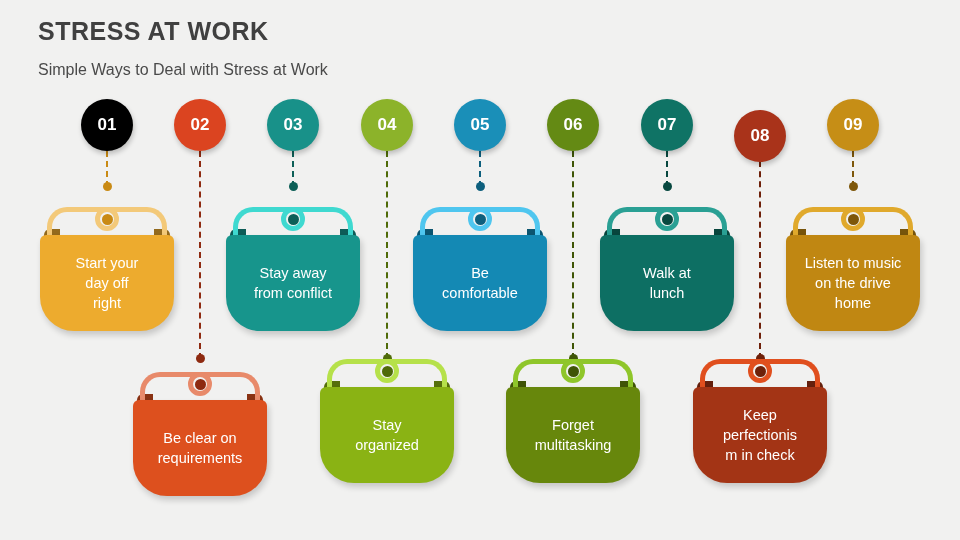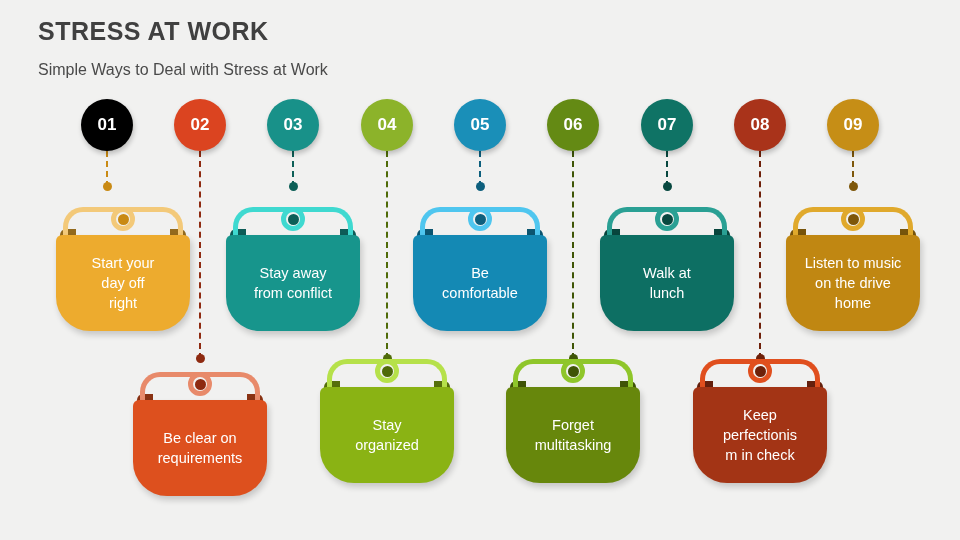--- a/index.html
+++ b/index.html
@@ -201,21 +201,21 @@
       <div class="connector" style="left: 760px; top: 151px; height: 208px; color: rgb(110, 32, 9);">
         <div class="dash"></div>
         <div class="enddot"></div>
       </div>
       <div class="connector" style="left: 853px; top: 151px; height: 36px; color: rgb(126, 87, 10);">
         <div class="dash"></div>
         <div class="enddot"></div>
       </div>
     </div>
   <div id="cards">
-      <div class="card" style="left: 56px; top: 207px; color: rgb(237, 171, 46);">
+      <div class="card" style="left: 40px; top: 207px; color: rgb(237, 171, 46);">
         <div class="ear left"></div>
         <div class="ear right"></div>
         <div class="handle" style="color: rgb(243, 201, 121);"></div>
         <div class="body">
           <div class="label">Start your
 day off
 right</div>
         </div>
         <div class="bump" style="color: rgb(243, 201, 121);"></div>
         <div class="bumpdot" style="background: rgb(201, 138, 20);"></div>
@@ -326,21 +326,21 @@
       </div>
       <div class="numcircle" style="left: 480px; top: 99px; background: rgb(26, 143, 184);">
         <span>05</span>
       </div>
       <div class="numcircle" style="left: 573px; top: 99px; background: rgb(100, 138, 20);">
         <span>06</span>
       </div>
       <div class="numcircle" style="left: 667px; top: 99px; background: rgb(15, 115, 101);">
         <span>07</span>
       </div>
-      <div class="numcircle" style="left: 760px; top: 99px; background: rgb(169, 51, 26);">
+      <div class="numcircle" style="left: 760px; top: 110px; background: rgb(169, 51, 26);">
         <span>08</span>
       </div>
       <div class="numcircle" style="left: 853px; top: 99px; background: rgb(198, 142, 22);">
         <span>09</span>
       </div>
     </div>
 
 </div>
 
 </body></html>

